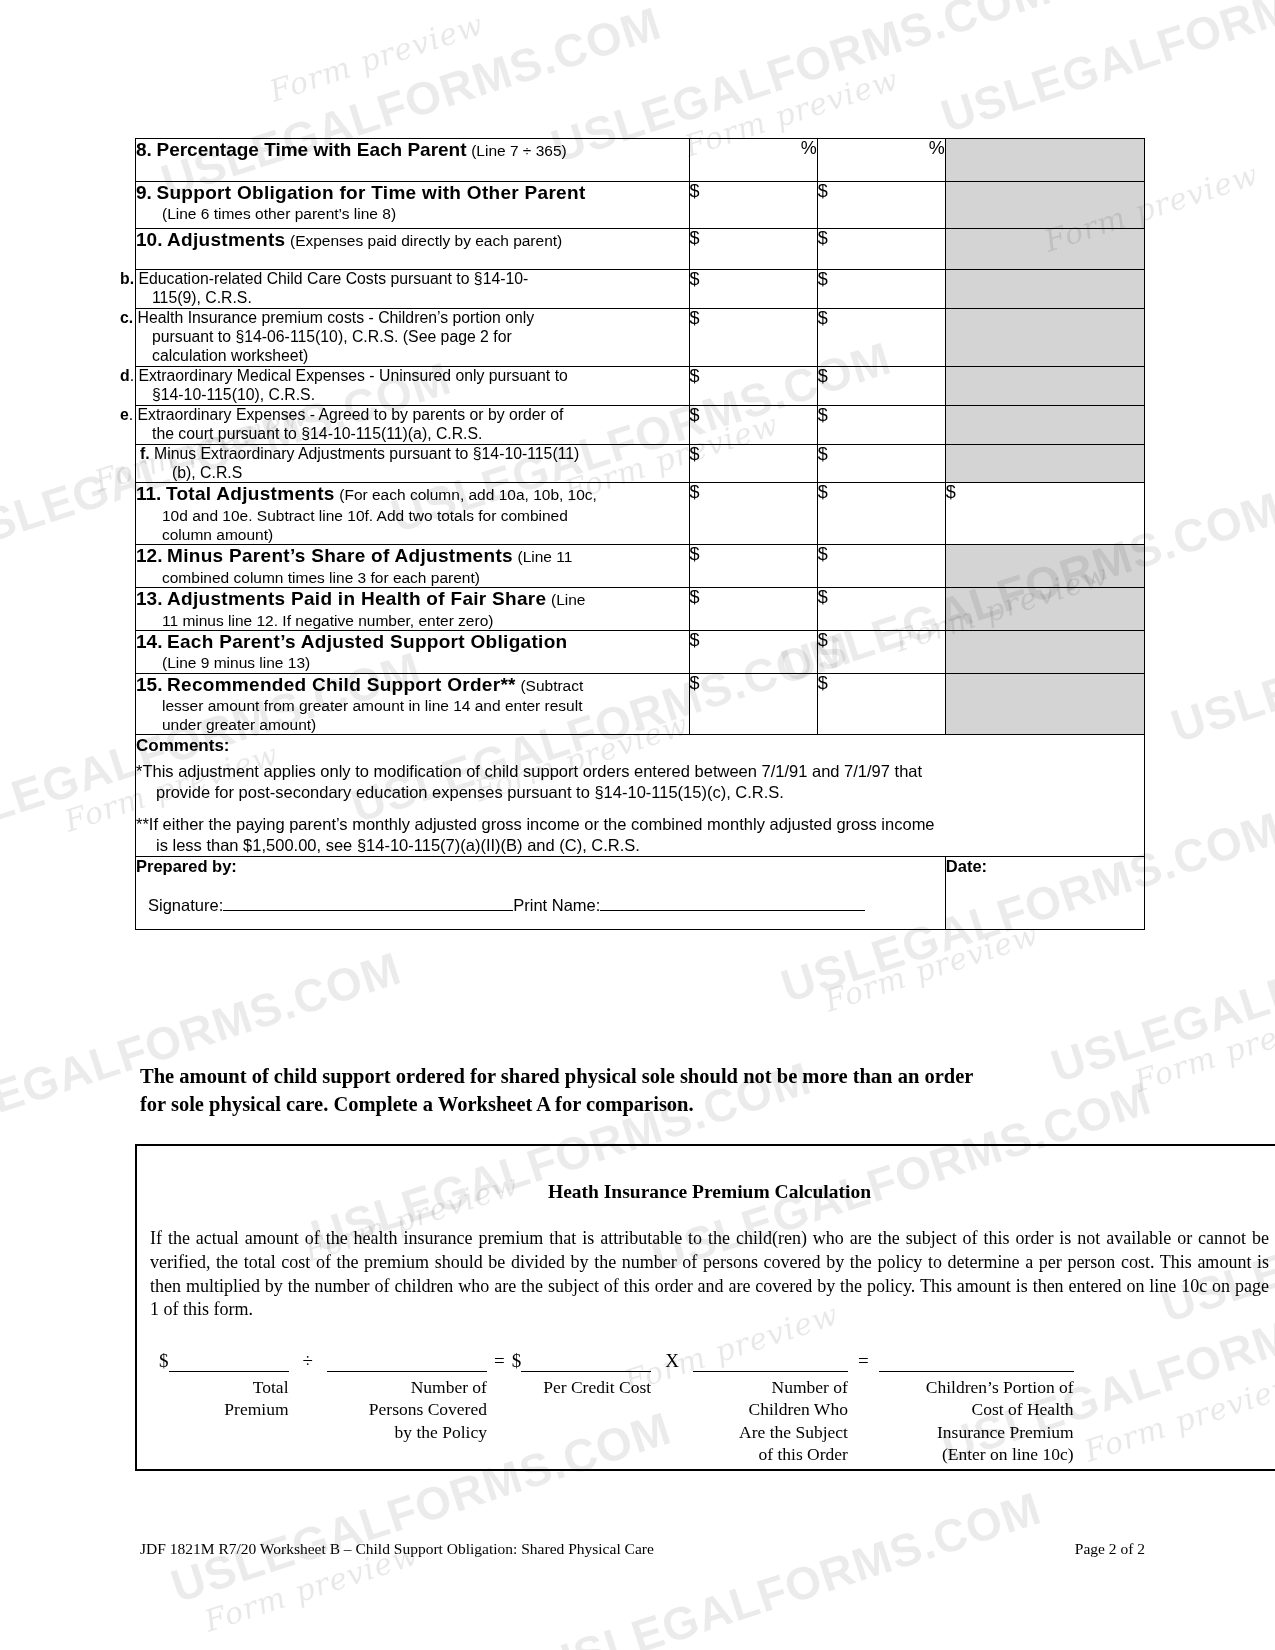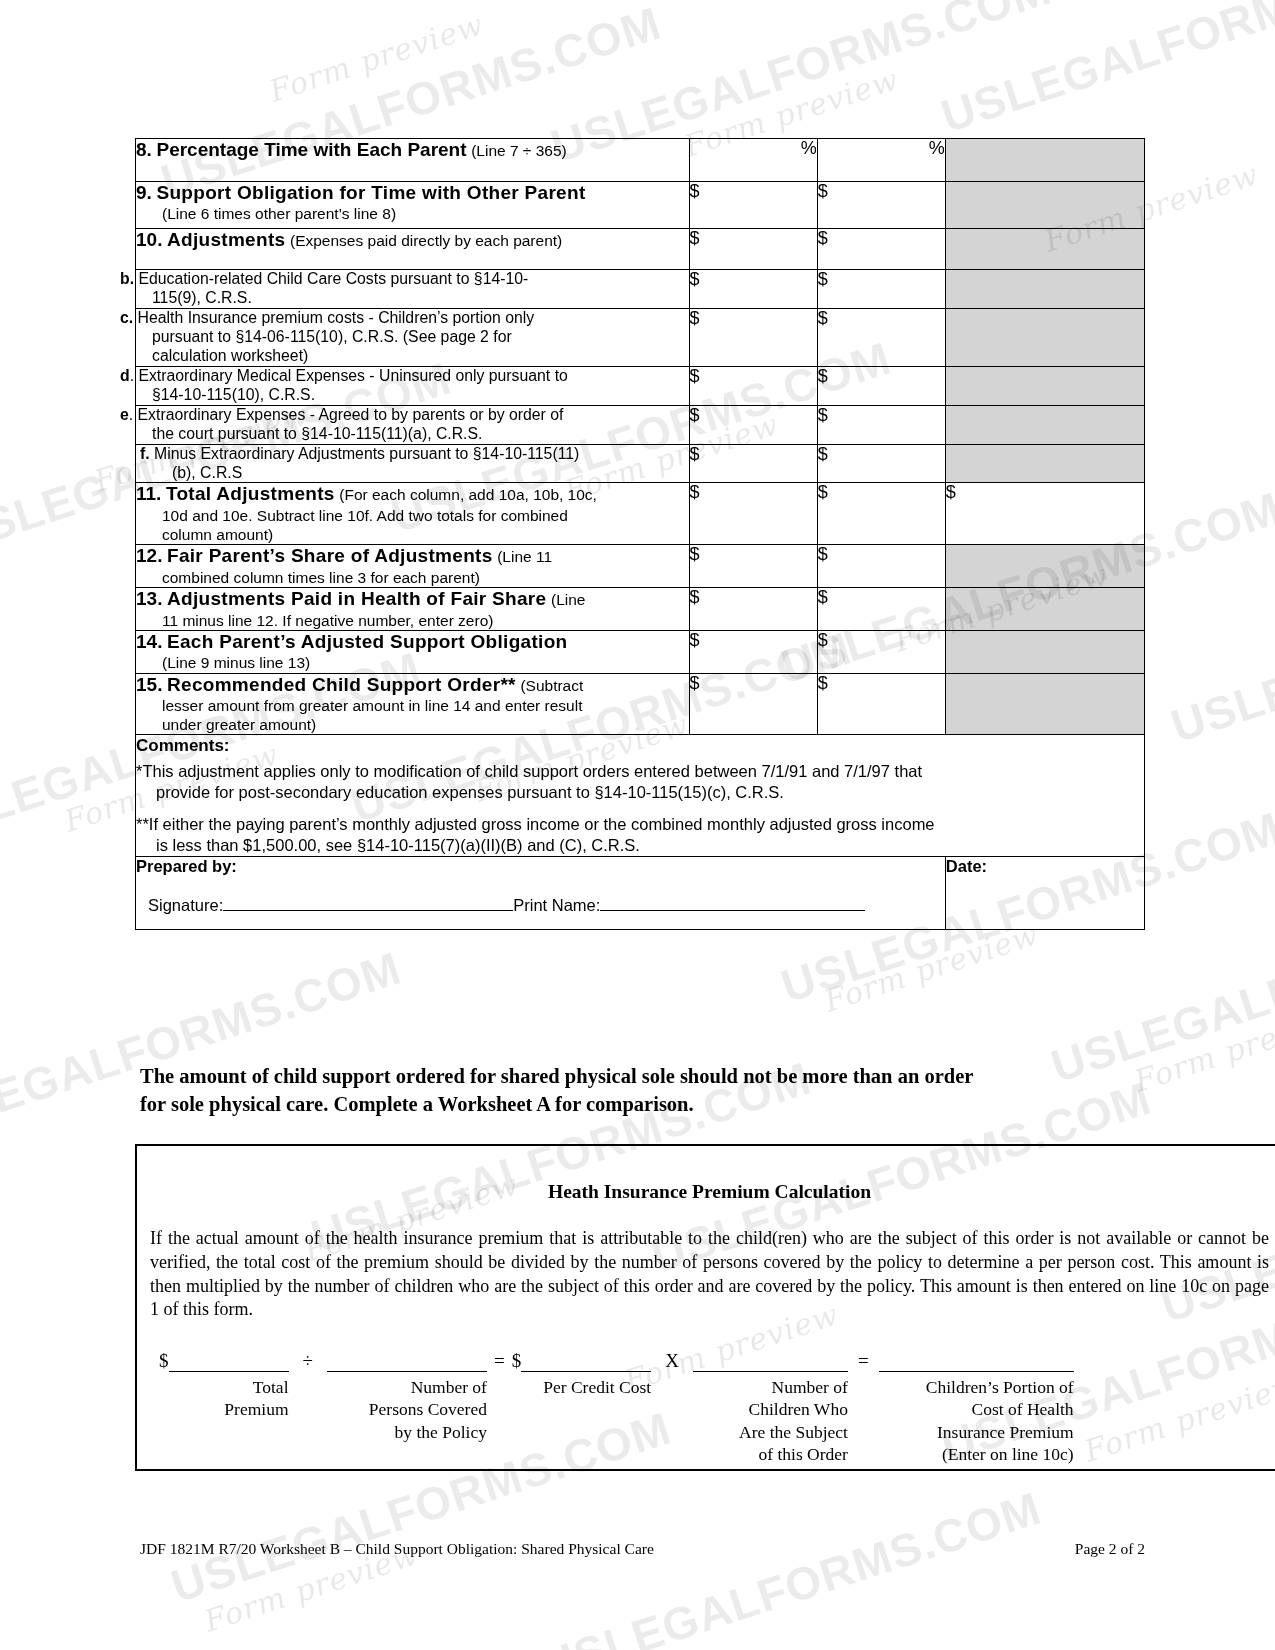--- a/index.html
+++ b/index.html
@@ -338,21 +338,21 @@
             <span class="sml">column amount)</span>
           </td>
           <td class="amt">$</td>
           <td class="amt">$</td>
           <td class="amt">$</td>
         </tr>
 
         <tr>
           <td class="lbl">
             <span class="num">12.</span>
-            <span class="numwide">Fair Parent’s Share of Adjustments</span>
+            <span class="numwide">Minus Parent’s Share of Adjustments</span>
             <span class="sub">(Line 11</span>
             <span class="sml">combined column times line 3 for each parent)</span>
           </td>
           <td class="amt">$</td>
           <td class="amt">$</td>
           <td class="shaded"></td>
         </tr>
 
         <tr>
           <td class="lbl">

